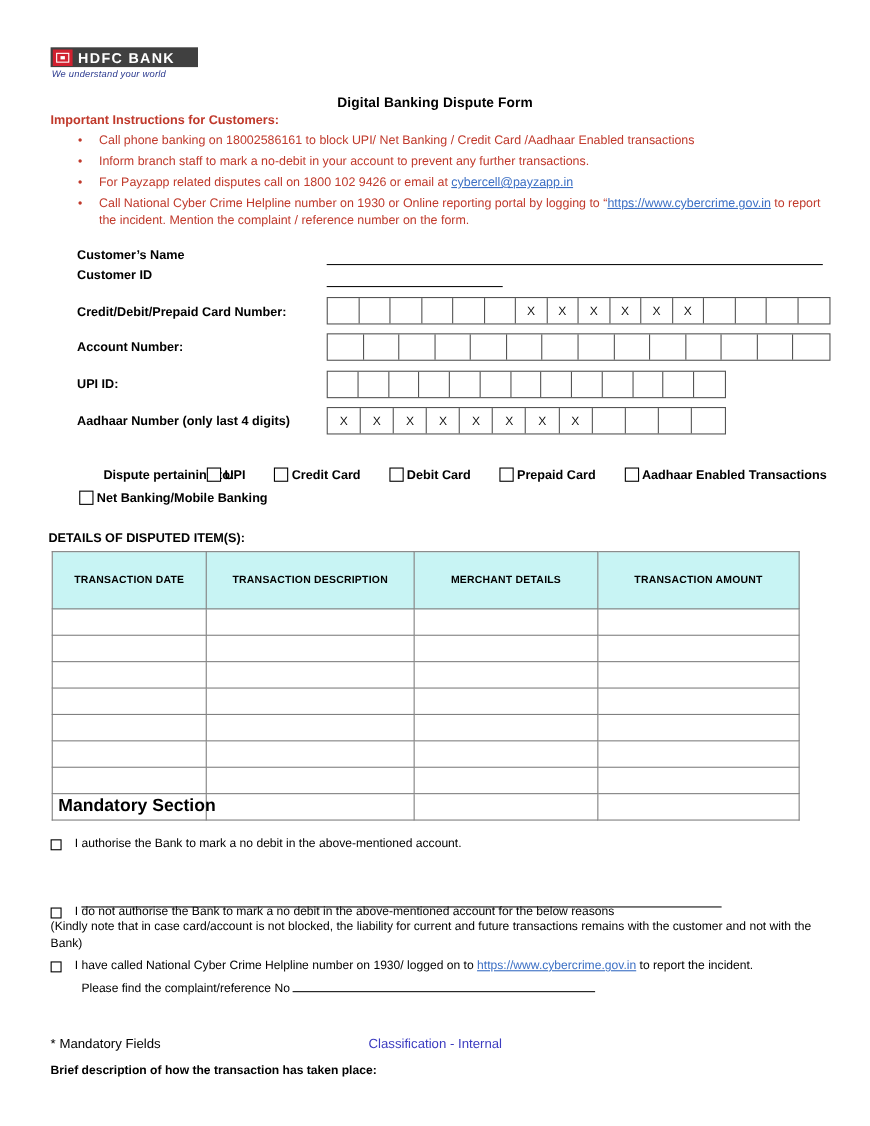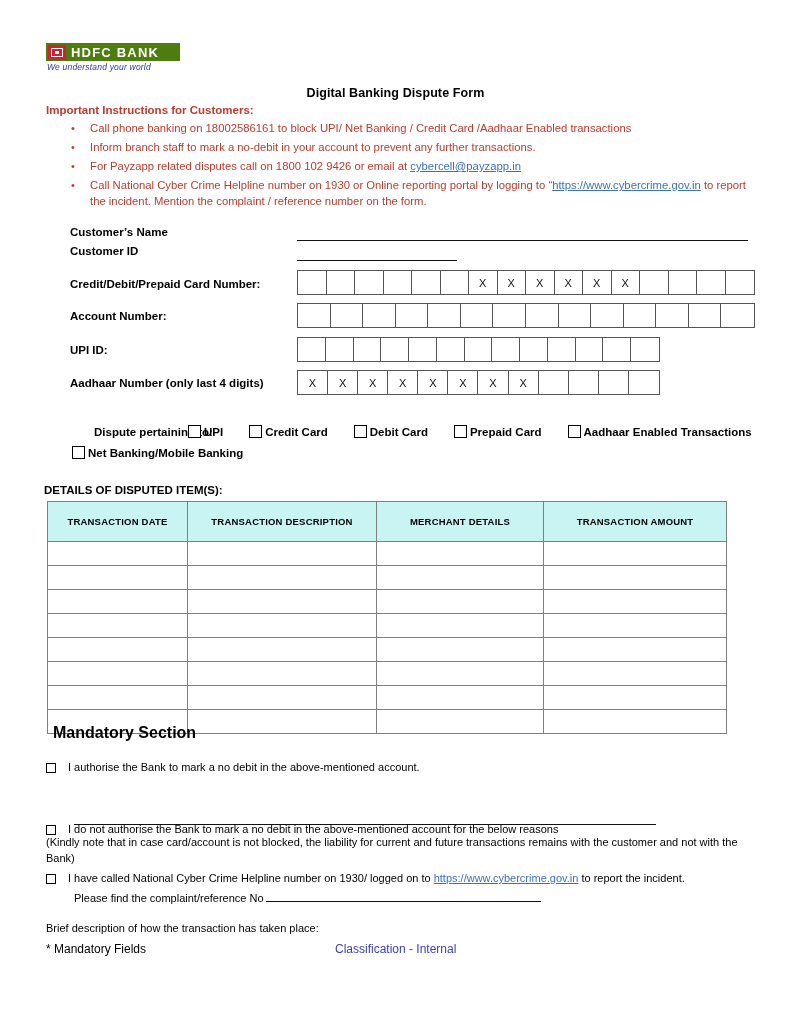--- a/index.html
+++ b/index.html
@@ -22,21 +22,21 @@
   
   .logo-wrap {
     position: absolute;
     left: 46px;
     top: 43px;
     width: 134px;
   }
   .logo-bar {
     position: relative;
     height: 18px;
-    background: #4d7c0f;
+    background: #404040;
     display: flex;
     align-items: center;
   }
   .logo-mark {
     width: 18px;
     height: 15px;
     background: #d1202f;
     margin-left: 2px;
     margin-right: 5px;
     position: relative;
@@ -202,21 +202,21 @@
     table-layout: fixed;
   }
   table.disp th, table.disp td {
     border: 1px solid #808080;
     box-sizing: border-box;
   }
   table.disp th {
     background: #c8f4f4;
     font-size: 9.5px;
     font-weight: bold;
-    height: 40px;
+    height: 52px;
     letter-spacing: 0.2px;
     padding: 0 4px;
   }
   table.disp td { height: 24px; }
 
   .mandatory-head {
     position: absolute;
     left: 53px;
     top: 724px;
     font-size: 16px;
@@ -239,21 +239,21 @@
     margin-top: 2px;
     flex: none;
     background: #fff;
   }
 
   .para {
     position: absolute;
     font-size: 11px;
     line-height: 16px;
   }
-  .para.bold { font-weight: normal; }
+  .para.bold { font-weight: bold; margin-top: 45px; }
 
   .classification {
     position: absolute;
     left: 335px;
     top: 942px;
     font-size: 12px;
     color: #3c3cc0;
   }
   .mandatory-fields {
     position: absolute;

